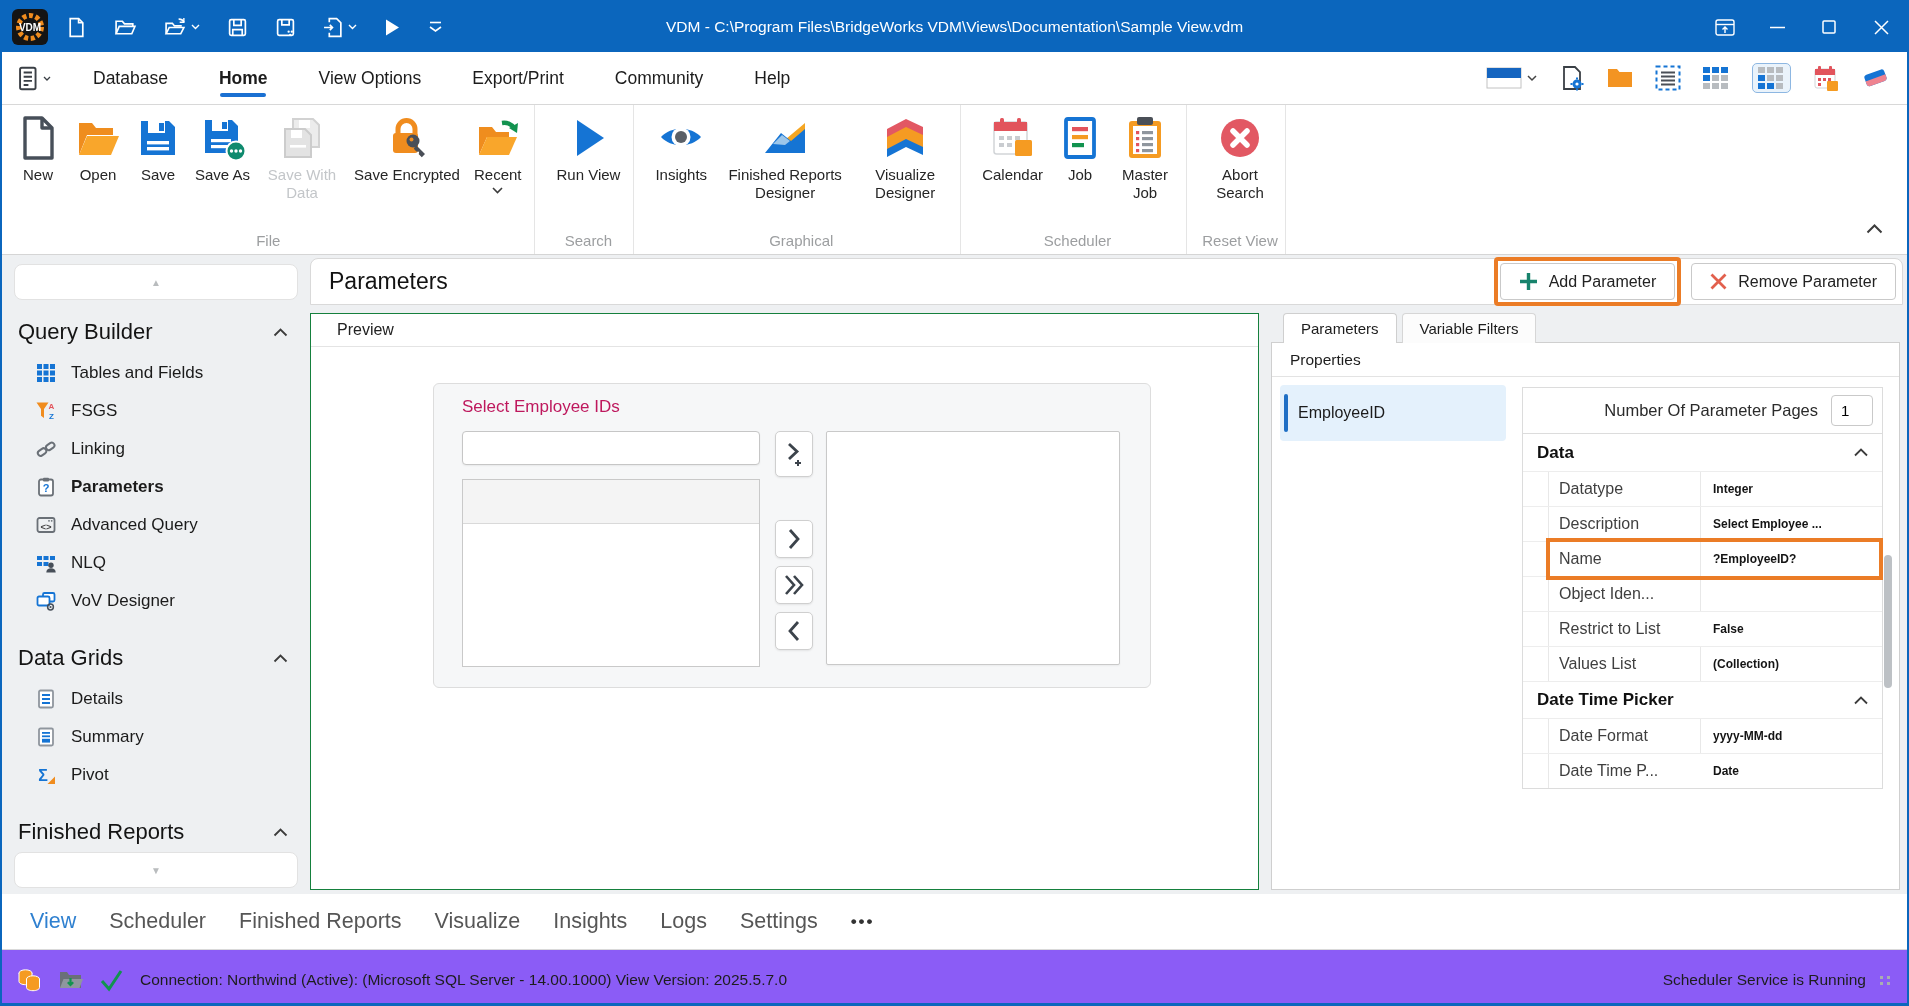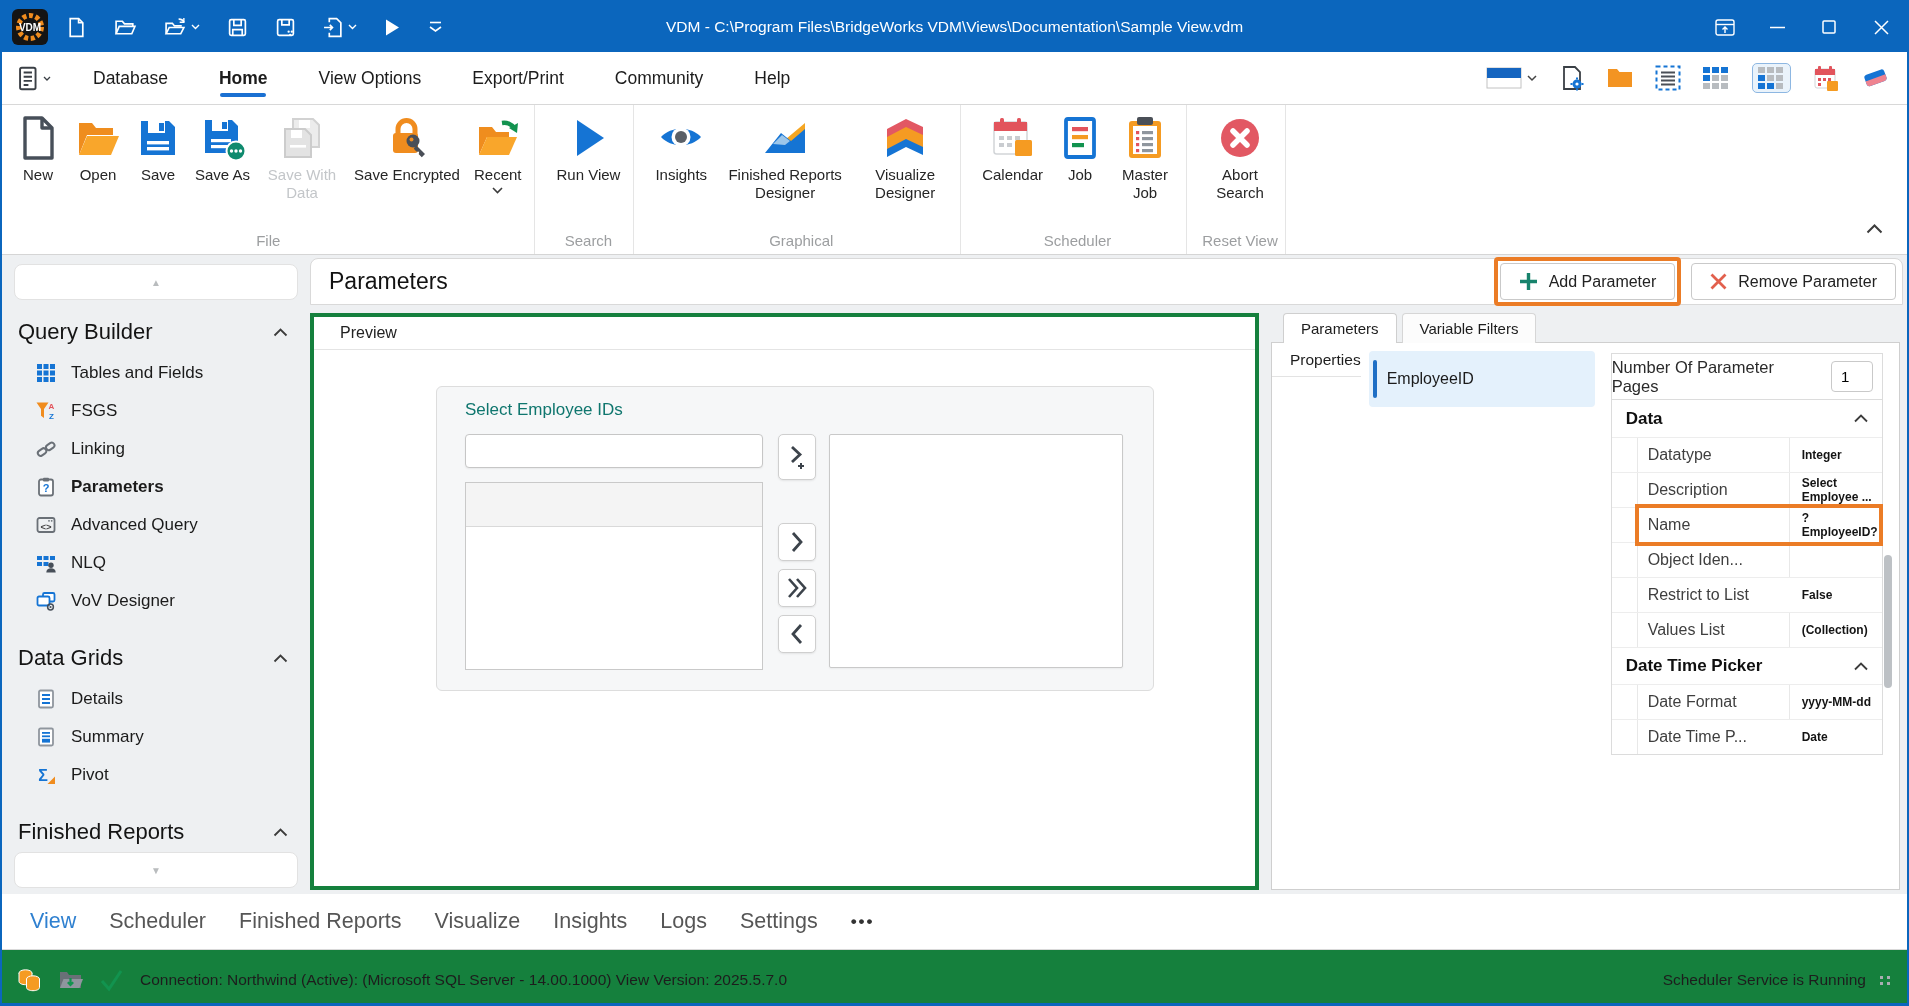--- a/index.html
+++ b/index.html
@@ -50,43 +50,43 @@
   .content { flex:1; padding:3px 4px 0 2px; display:flex; flex-direction:column; min-width:0; }
   .chdr { height:47px; background:#fff; border:1px solid #d9d9d9; border-radius:8px 8px 0 0; display:flex; align-items:center; padding:0 6px 0 18px; flex:0 0 auto; }
   .chdr-title { font-size:23px; color:#121212; }
   .add-wrap { margin-left:auto; border:4px solid #eb7c26; border-radius:4px; padding:2px; background:#fff; }
   .hdr-btn { display:flex; align-items:center; gap:11px; background:#fff; border:1px solid #c9c9c9; border-radius:4px; height:37px; padding:0 18px; font-size:16px; color:#222; font-family:inherit; cursor:default; }
   .rm-btn { margin-left:10px; }
 
   .cbody { display:flex; gap:12px; margin-top:8px; flex:1; min-height:0; padding-bottom:4px; }
 
   
-  .preview-panel { flex:1; background:#fff; border:4px solid #15803d; min-width:0; }
+  .preview-panel { flex:1; background:#fff; border:1px solid #15803d; min-width:0; }
   .ptab { height:33px; border-bottom:1px solid #e4e4e4; display:flex; align-items:center; padding-left:26px; font-size:16px; color:#222; }
   .card { margin:36px 0 0 122px; width:718px; background:#f6f7f8; border:1px solid #dddddd; border-radius:6px; padding:13px 16px 20px 28px; }
-  .card-title { font-size:17px; color:#0f766e; margin-bottom:14px; }
+  .card-title { font-size:17px; color:#be185d; margin-bottom:14px; }
   .card-row { display:flex; }
   .col1 { width:300px; }
   .tinput { width:298px; height:34px; border:1px solid #c6c6c6; border-radius:4px; background:#fff; box-shadow:0 1px 2px rgba(0,0,0,.06); font-size:15px; padding:0 8px; font-family:inherit; }
   .listbox { margin-top:14px; width:298px; height:188px; border:1px solid #c9c9c9; background:#fff; }
   .listbox-hdr { height:44px; background:#f4f4f4; border-bottom:1px solid #d9d9d9; }
   .colbtns { width:38px; margin:0 13px 0 13px; display:flex; flex-direction:column; align-items:center; }
   .xfer { width:38px; background:#fff; border:1px solid #cfcfcf; border-radius:5px; box-shadow:0 1px 2px rgba(0,0,0,.08); display:flex; align-items:center; justify-content:center; cursor:default; }
   .xfer.add { height:46px; }
   .xfer.r1 { height:38px; margin-top:43px; }
   .xfer.r2 { height:38px; margin-top:8px; }
   .xfer.l1 { height:38px; margin-top:8px; }
   .col3 { width:294px; height:234px; border:1px solid #c9c9c9; border-radius:2px; background:#fff; box-shadow:0 1px 2px rgba(0,0,0,.05); }
 
   
   .right-panel { width:632px; flex:0 0 auto; position:relative; }
   .rtabs { display:flex; padding-left:12px; height:30px; position:relative; z-index:2; }
   .rtab { border:1px solid #cfcfcf; border-bottom:none; border-radius:4px 4px 0 0; padding:0 17px; display:flex; align-items:center; font-size:15px; color:#1d1d1d; background:#fff; margin-right:5px; cursor:default; }
   .rtab.inactive { background:#fcfcfc; border-color:#d6d6d6; }
-  .rpanel-box { position:absolute; left:0; right:3px; top:29px; bottom:0; background:#fff; border:1px solid #cfcfcf; display:flex; flex-direction:row; }
+  .rpanel-box { position:absolute; left:0; right:3px; top:29px; bottom:0; background:#fff; border:1px solid #cfcfcf; display:flex; flex-direction:column; }
   .props-hdr { height:34px; border-bottom:1px solid #e3e3e3; display:flex; align-items:center; padding-left:18px; font-size:15.5px; color:#1d1d1d; flex:0 0 auto; }
   .rbody { flex:1; display:flex; min-height:0; }
   .plist { width:240px; padding:8px 6px 0 8px; flex:0 0 auto; }
   .plist-item { height:56px; background:#e4f1fc; border-radius:4px; display:flex; align-items:center; padding-left:18px; font-size:16px; color:#1b1b1b; position:relative; cursor:default; }
   .plist-item::before { content:""; position:absolute; left:4px; top:9px; bottom:9px; width:4px; border-radius:2px; background:#1f6fc5; }
   .pprops { flex:1; padding:10px 16px 0 10px; min-width:0; }
   .pages-row { border:1px solid #dcdcdc; height:47px; display:flex; align-items:center; justify-content:flex-end; gap:13px; padding-right:9px; font-size:16.5px; color:#2b2b2b; background:#fff; }
   .spin { width:42px; height:31px; border:1px solid #c9c9c9; border-radius:4px; padding-left:9px; font-size:15px; font-family:inherit; }
   .pgrid { border:1px solid #dcdcdc; border-top:none; background:#fff; }
   .pgroup { height:37px; display:flex; align-items:center; padding:0 14px; font-weight:bold; font-size:17px; color:#101010; }
@@ -96,21 +96,21 @@
   .prop-label { width:152px; display:flex; align-items:center; padding-left:10px; font-size:16px; color:#3f3f3f; border-right:1px solid #e8e8e8; flex:0 0 auto; }
   .prop-value { flex:1; display:flex; align-items:center; padding-left:12px; font-weight:bold; font-size:12px; color:#141414; }
   .hl-box { position:absolute; left:23px; right:-1px; top:-4px; bottom:-4px; border:4px solid #eb7c26; pointer-events:none; z-index:3; }
   .vscroll { position:absolute; right:7px; top:212px; width:8px; height:133px; border-radius:4px; background:#bdc1c5; z-index:4; }
 
   
   .btabs { height:55px; background:#fff; display:flex; align-items:center; gap:33px; padding-left:28px; flex:0 0 auto; }
   .btab { font-size:21.5px; color:#565656; cursor:default; }
   .btab.active { color:#2f80d0; }
   .btab.dots { font-size:17px; font-weight:bold; color:#333; letter-spacing:2px; }
-  .sbar { height:54px; background:#15803d; border-top:1px solid #d9d9d9; display:flex; align-items:center; padding:7px 14px 0 14px; gap:15px; font-size:15.5px; color:#1d1d1d; flex:0 0 auto; }
+  .sbar { height:54px; background:#8b5cf6; border-top:1px solid #d9d9d9; display:flex; align-items:center; padding:7px 14px 0 14px; gap:15px; font-size:15.5px; color:#1d1d1d; flex:0 0 auto; }
   .sbar-right { margin-left:auto; display:flex; align-items:center; gap:14px; }
   .grip { display:grid; grid-template-columns:4px 4px; grid-gap:3px; margin-right:2px; }
   .grip i { width:3px; height:3px; background:#a9adb2; display:block; }
 </style>
 </head>
 <body>
 
 <div class="window">
 
   <div class="titlebar">

